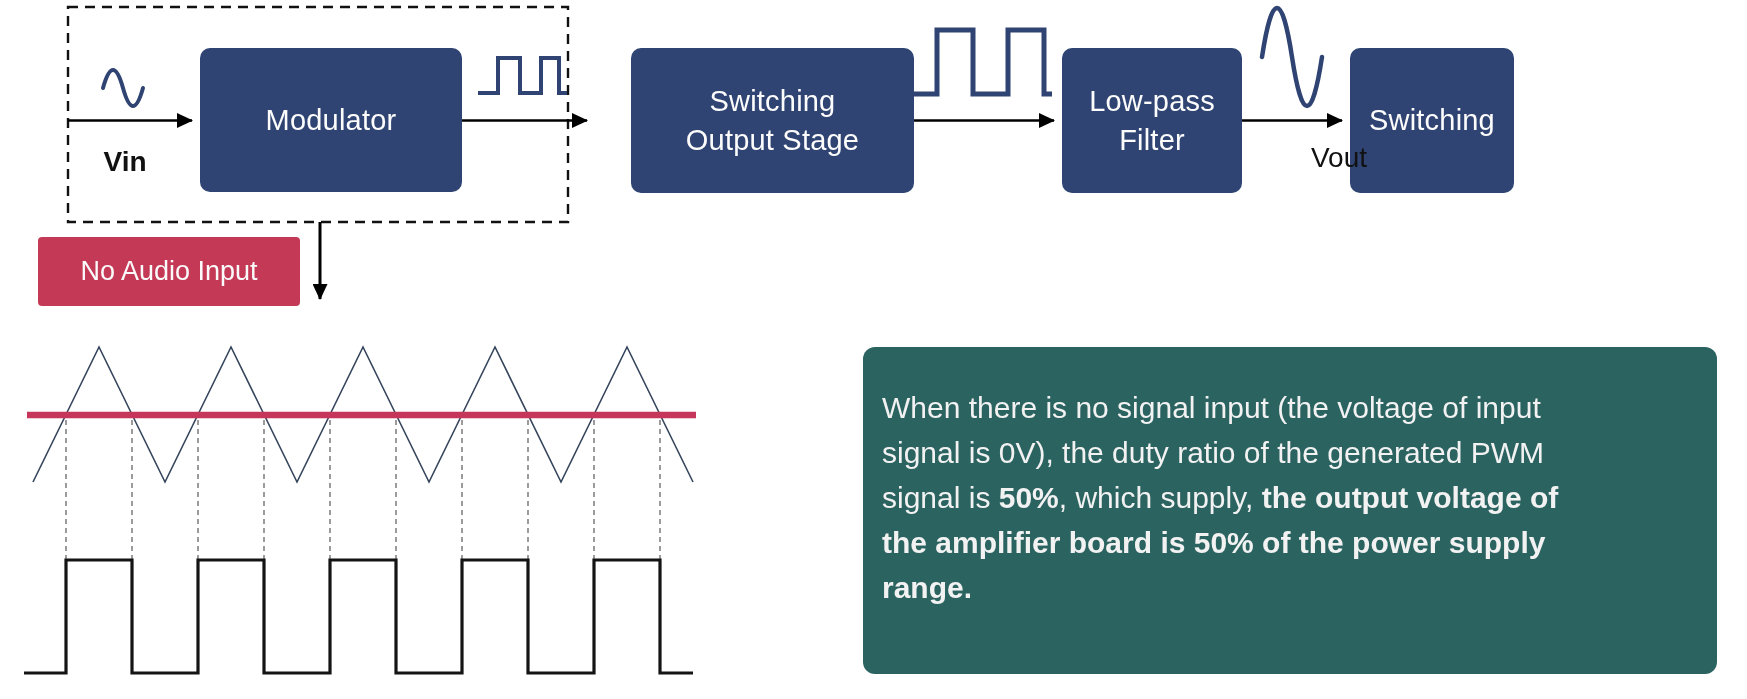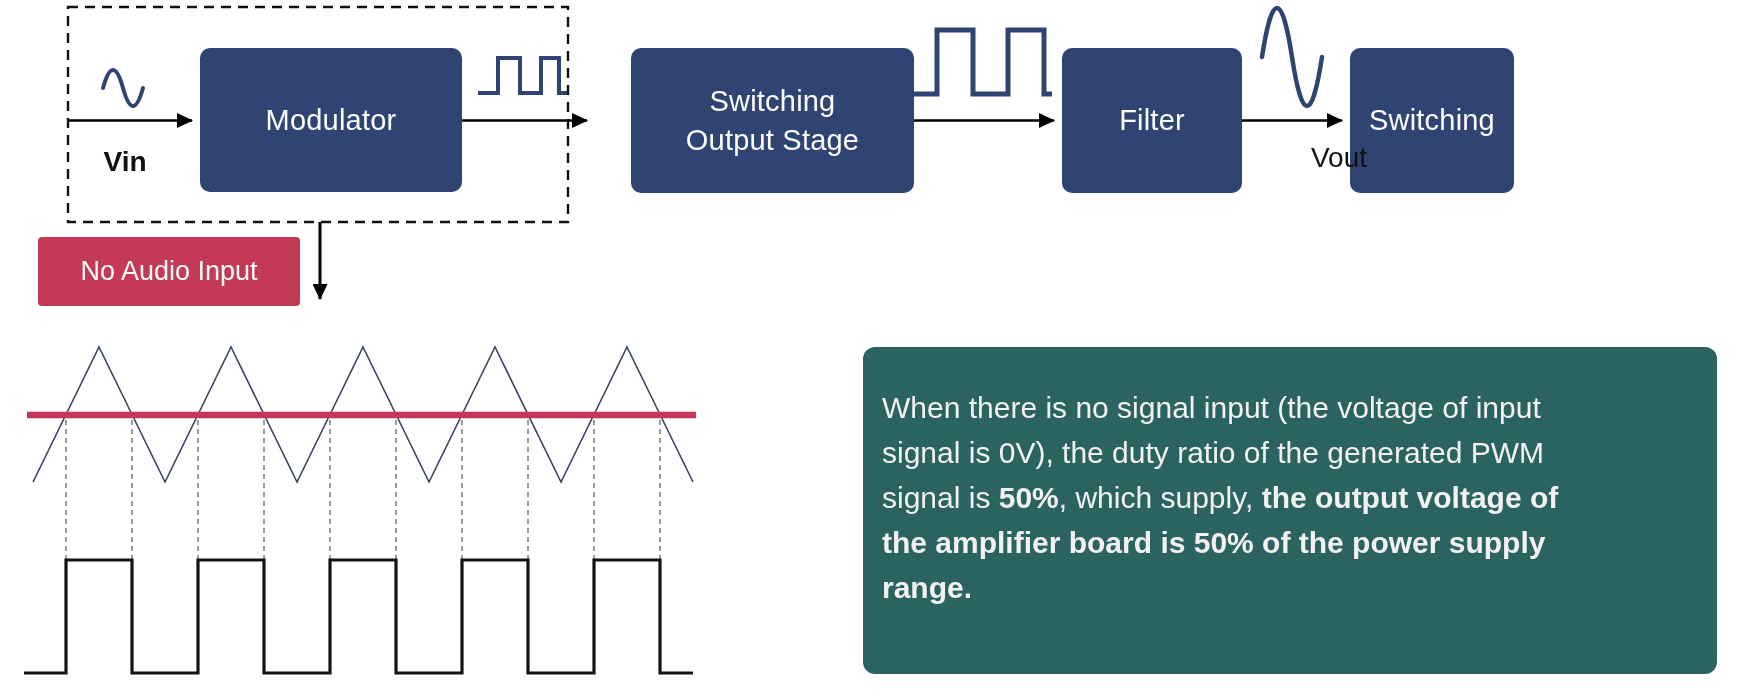--- a/index.html
+++ b/index.html
@@ -113,20 +113,21 @@
   </svg>
 
   <div class="block" id="blk-modulator">
     <div>Modulator</div>
   </div>
   <div class="block" id="blk-switching">
     <div>Switching</div>
     <div>Output Stage</div>
   </div>
   <div class="block" id="blk-lowpass">
+    <div>Low-pass</div>
     <div>Filter</div>
   </div>
   <div class="block" id="blk-speakers">
     <div>Switching</div>
   </div>
 
   <div class="io-label" id="lbl-vin">Vin</div>
   <div class="io-label" id="lbl-vout">Vout</div>
 
   <div class="badge">

